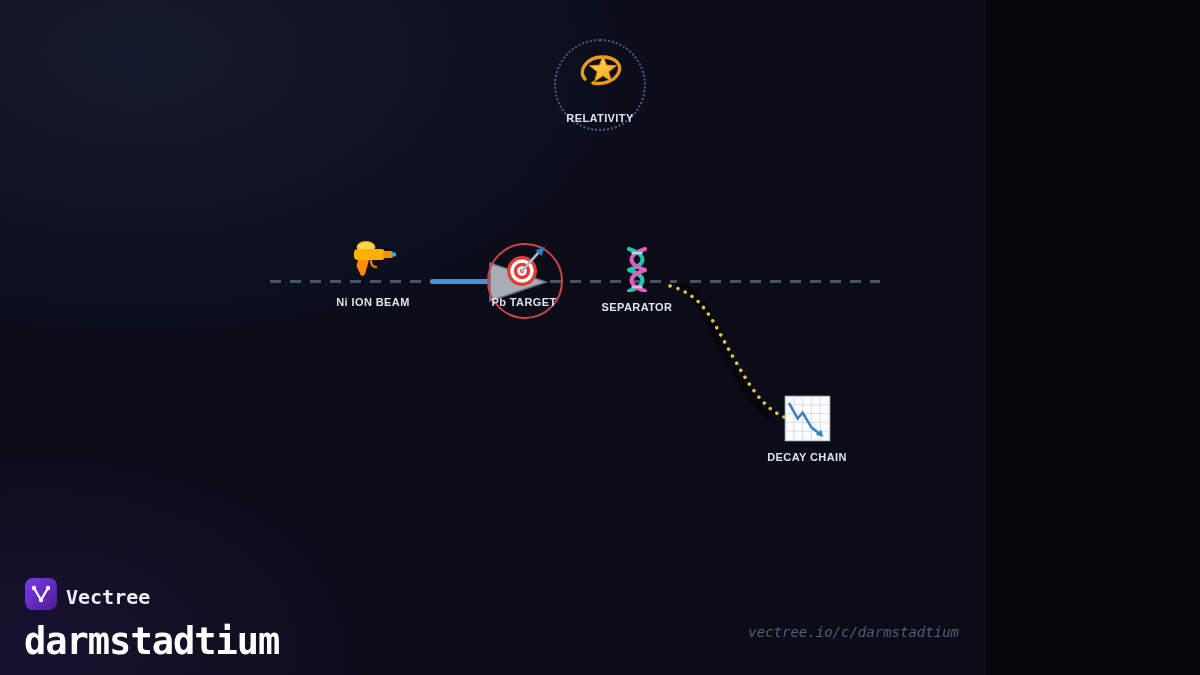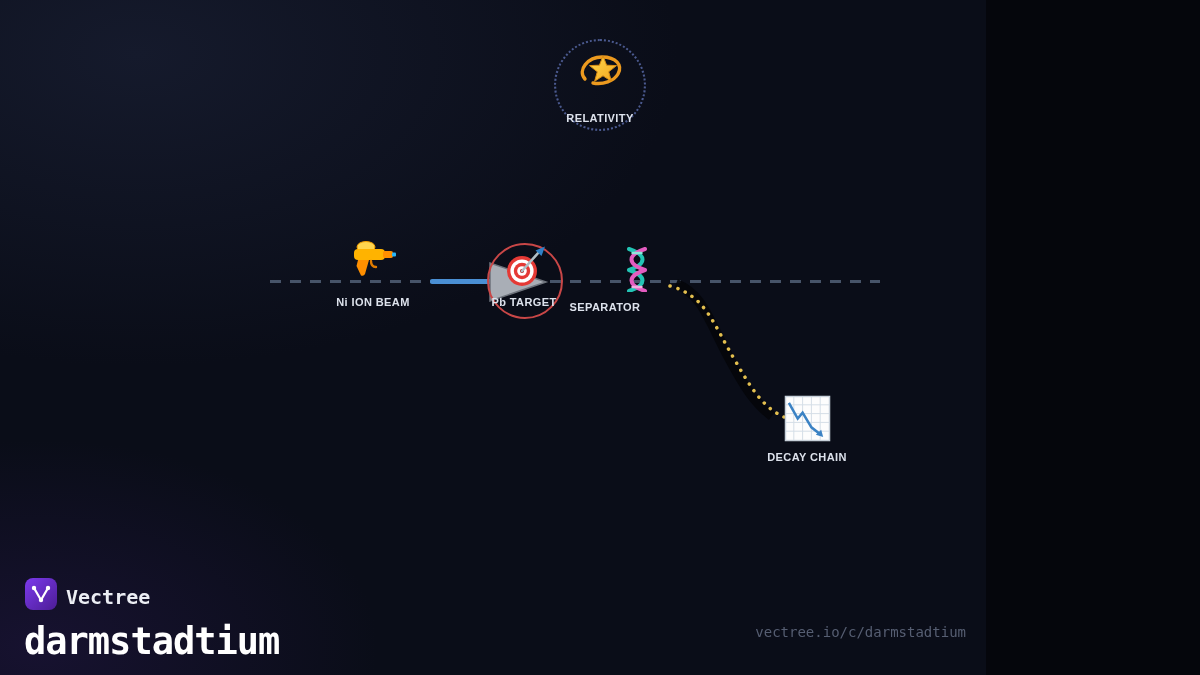--- a/index.html
+++ b/index.html
@@ -43,22 +43,22 @@
   }
   .brand{
     left:66px;top:585px;font-family:"DejaVu Sans Mono",monospace;
     font-weight:700;font-size:20px;color:#eceef4;
   }
   .big-title{
     left:24px;top:612px;font-family:"DejaVu Sans Mono",monospace;
     font-weight:700;font-size:37px;color:#ffffff;letter-spacing:-1px;margin-top:8px;
   }
   .url{
-    right:20px;top:624px;font-family:"DejaVu Sans Mono",monospace;
-    font-size:14px;color:#565e72;
+    right:27px;top:624px;font-family:"DejaVu Sans Mono",monospace;
+    font-size:14px;color:#565e72;font-style:italic;
   }
   svg{display:block;}
 </style>
 </head>
 <body>
 
 <div class="page">
 
   <div class="abs beam-dash"></div>
   <div class="abs beam-solid"></div>
@@ -106,21 +106,21 @@
     <polygon points="34.5,6.5 44,2.5 40.5,12" fill="#2f80c7"></polygon>
   </svg>
   <div class="node-label" style="left:524px;top:296px;text-align:right;">Pb TARGET</div>
 
   <svg class="icon" style="left:613px;top:244px;" width="48" height="48" viewBox="0 0 48 48" fill="none" stroke-linecap="round">
     <path d="M16,5 C34,11 34,20 16,26 M16,26 C34,32 34,41 16,47" stroke="#23c4b4" stroke-width="4"></path>
     <path d="M32,5 C14,11 14,20 32,26 M32,26 C14,32 14,41 32,47" stroke="#e45cc0" stroke-width="4"></path>
     <line x1="19.5" y1="9" x2="28.5" y2="9" stroke="#8fe6db" stroke-width="2.4"></line>
     <line x1="19.5" y1="43" x2="28.5" y2="43" stroke="#f3aee0" stroke-width="2.4"></line>
   </svg>
-  <div class="node-label" style="left:605px;top:301px;">SEPARATOR</div>
+  <div class="node-label" style="left:637px;top:301px;">SEPARATOR</div>
 
   <svg class="icon" style="left:784px;top:395px;" width="47" height="47" viewBox="0 0 48 48">
     <rect x="1.5" y="1.5" width="45" height="45" fill="#fdfdfd" stroke="#c7d0da" stroke-width="1.5"></rect>
     <g stroke="#d4dde6" stroke-width="1">
       <line x1="10" y1="2" x2="10" y2="46"></line>
         <line x1="19" y1="2" x2="19" y2="46"></line>
       <line x1="28" y1="2" x2="28" y2="46"></line>
         <line x1="37" y1="2" x2="37" y2="46"></line>
       <line x1="2" y1="10" x2="46" y2="10"></line>
         <line x1="2" y1="19" x2="46" y2="19"></line>

